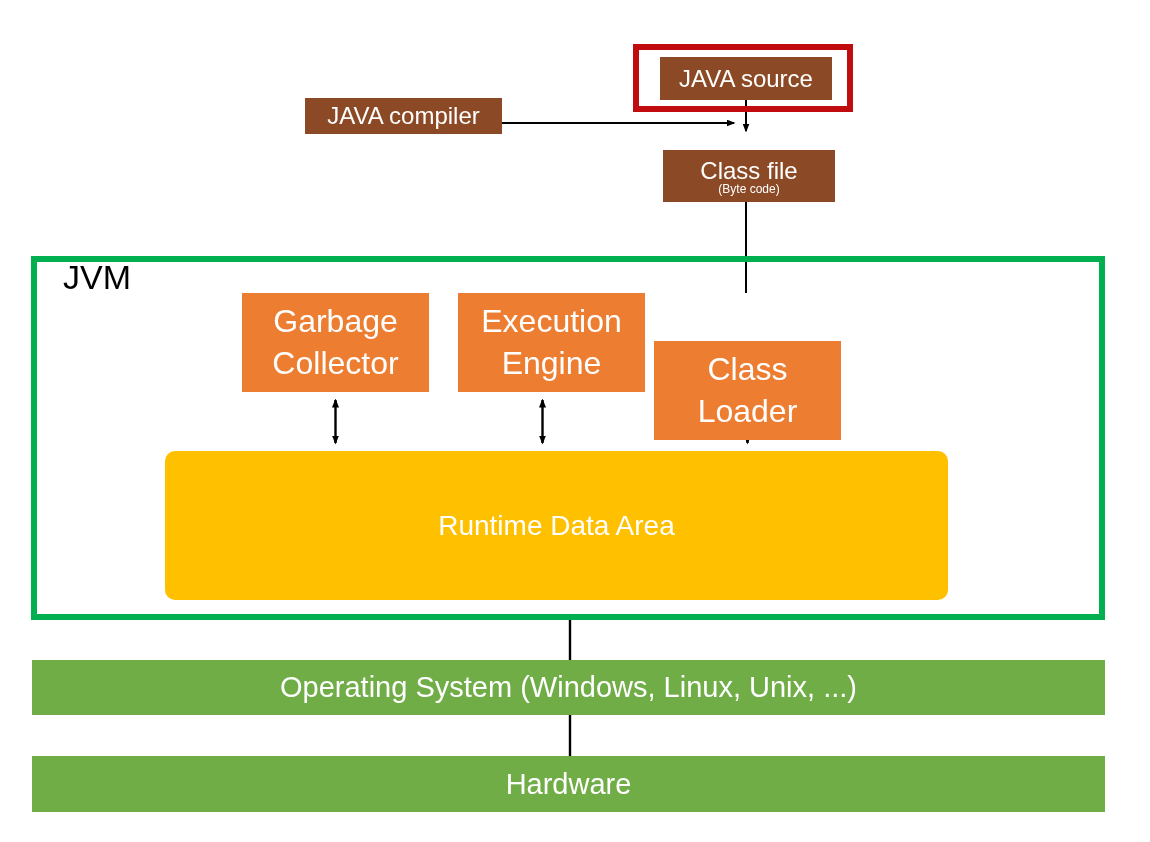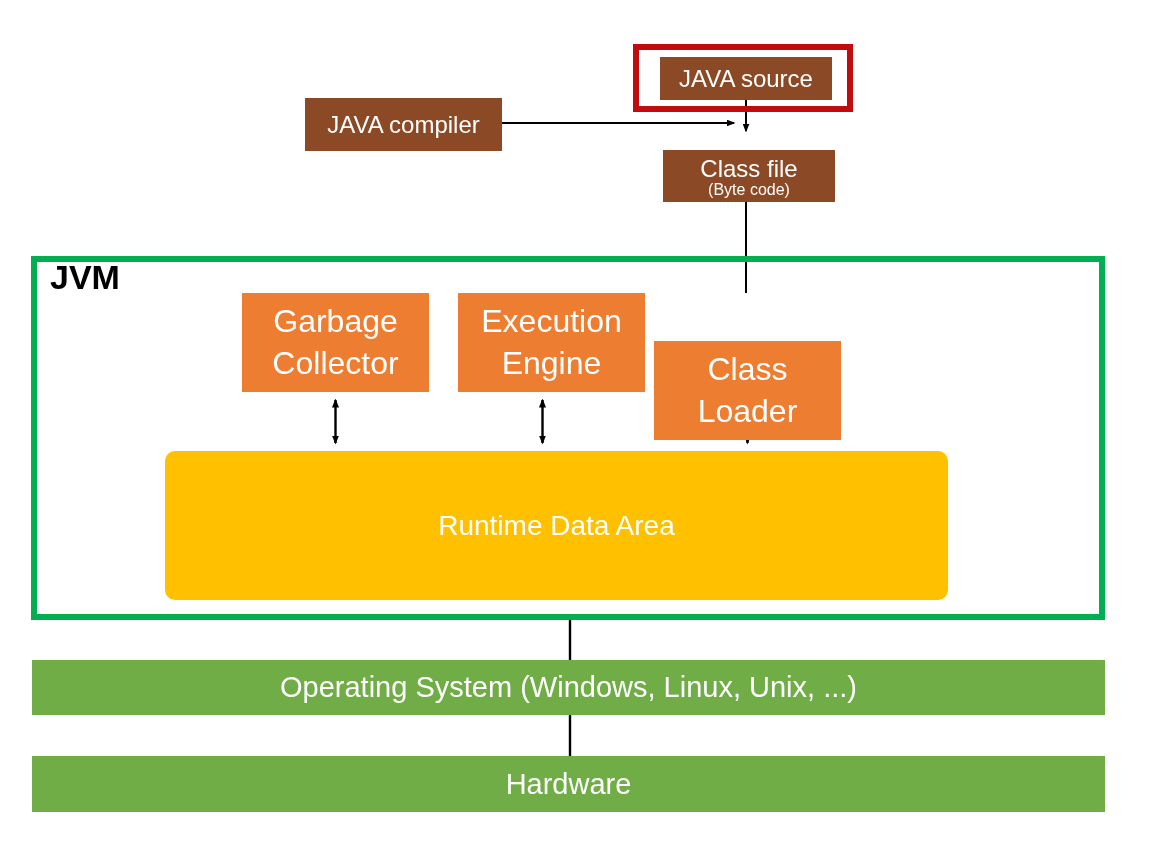--- a/index.html
+++ b/index.html
@@ -27,31 +27,31 @@
   .brown{background:var(--box-brown);font-size:24px;}
   .orange{background:var(--box-orange);font-size:32px;line-height:1.3;flex-direction:column;}
   .yellow{background:var(--box-yellow);font-size:28px;}
   .greenbar{background:var(--bar-green);font-size:29px;}
   #red-highlight{
     left:633px;top:44px;width:220px;height:68px;
     border:6px solid var(--highlight-red);
     background:transparent;
   }
   #java-source{left:660px;top:57px;width:172px;height:43px;}
-  #java-compiler{left:305px;top:98px;width:197px;height:53px;}
+  #java-compiler{left:305px;top:98px;width:197px;height:36px;}
   #class-file{left:663px;top:138px;width:172px;height:52px;flex-direction:column;line-height:1.05;padding-top:2px;margin-top:12px;}
-  #class-file .sub{font-size:16px;line-height:1.1;}
+  #class-file .sub{font-size:12px;line-height:1.1;}
   #jvm-box{
     left:31px;top:256px;width:1074px;height:364px;
     border:6px solid var(--jvm-border-green);
     background:transparent;
   }
   #jvm-label{
-    left:50px;top:258px;
-    font-size:34px;font-weight:bold;color:#000;
+    left:63px;top:258px;
+    font-size:34px;font-weight:normal;color:#000;
   }
   #garbage-collector{left:242px;top:293px;width:187px;height:99px;}
   #execution-engine{left:458px;top:293px;width:187px;height:99px;}
   #class-loader{left:654px;top:293px;width:187px;height:99px;margin-top:48px;}
   #runtime-data-area{left:165px;top:451px;width:783px;height:149px;border-radius:10px;}
   #os-bar{left:32px;top:660px;width:1073px;height:55px;}
   #hw-bar{left:32px;top:756px;width:1073px;height:56px;}
   #connector-layer{left:0;top:0;width:1150px;height:842px;pointer-events:none;}
   #connector-layer line{stroke:var(--line-black);stroke-width:2px;}
   #connector-layer .thick{stroke-width:2.4px;}

